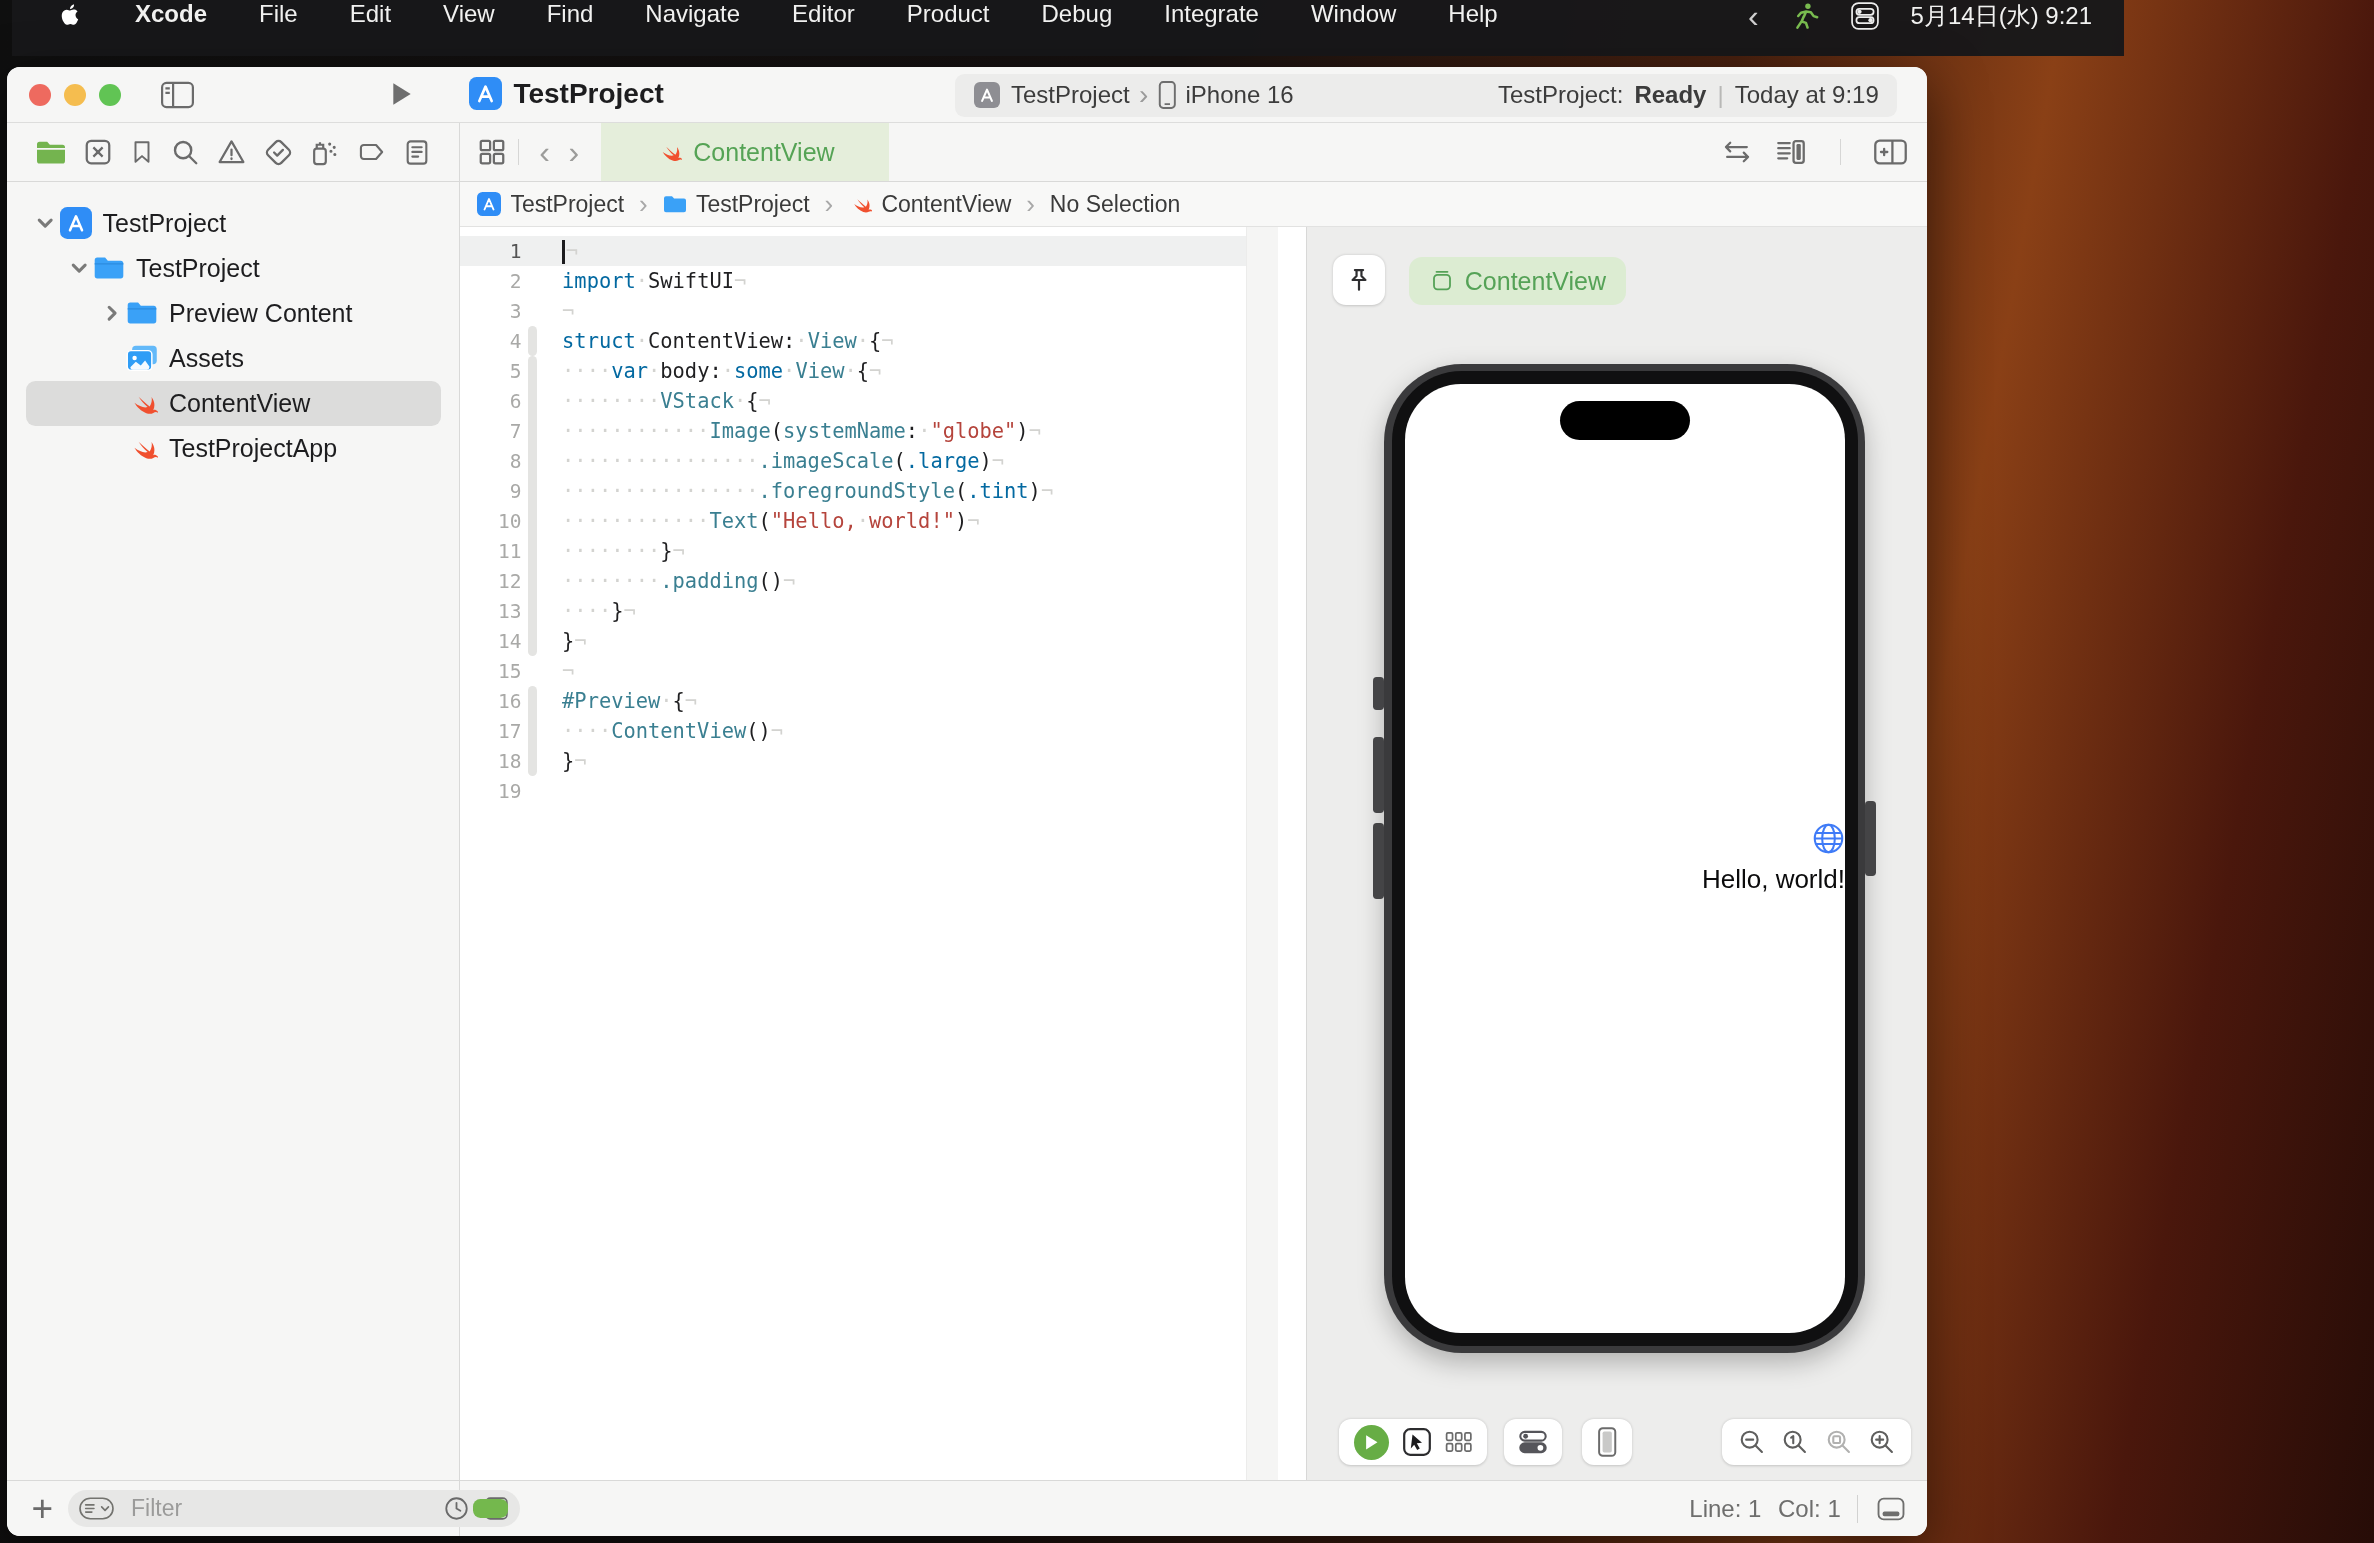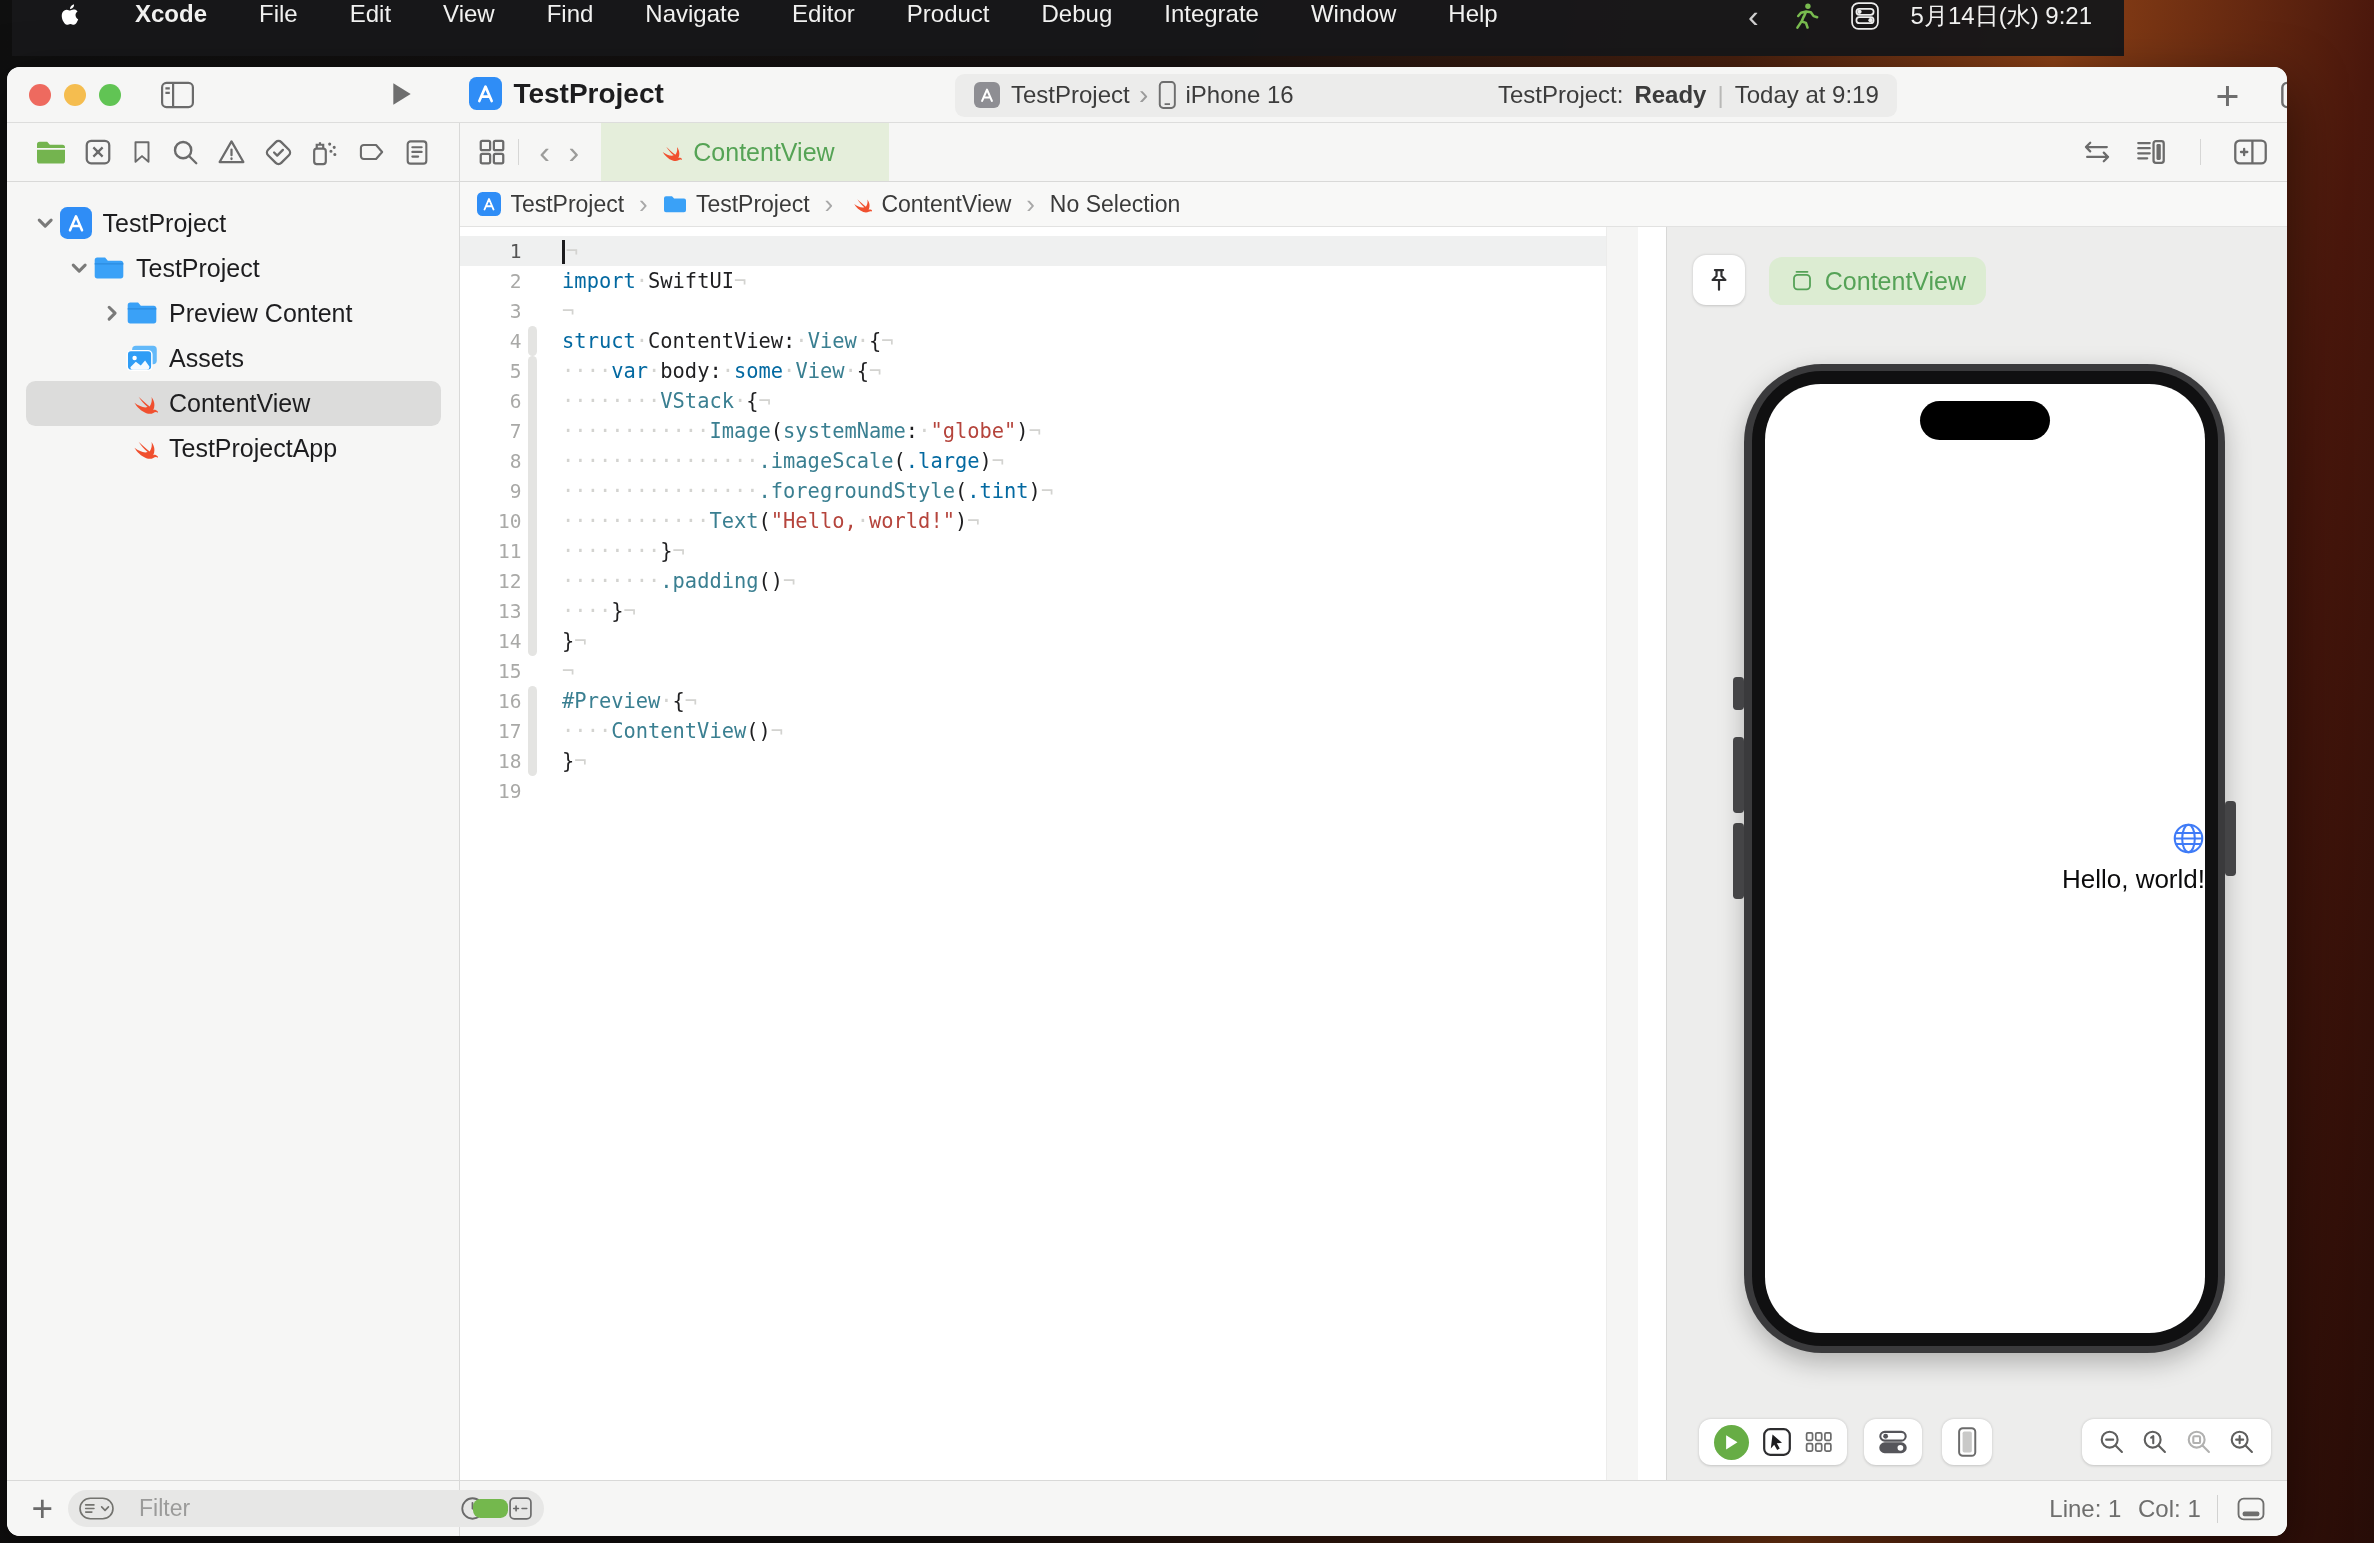--- a/index.html
+++ b/index.html
@@ -11,21 +11,21 @@
   
   .menubar{position:absolute;left:12px;top:0;width:2112px;height:56px;background:rgba(24,24,26,.97);
     display:flex;align-items:flex-start;color:#f1f1f0;font-size:24px}
   .mb-left{display:flex;align-items:center;gap:52px;padding-left:46px}
   .mitem{cursor:default}.mitem.bold{font-weight:700}
   .mb-right{margin-left:auto;display:flex;align-items:center;gap:32px;padding-right:32px}
   .mb-chevron{color:#cfcfcf;font-size:32px;line-height:1}
   .mb-clock{font-size:24px;white-space:nowrap}
 
   
-  .window{position:absolute;left:7.4px;top:67px;width:2280px;height:1469px;background:#f6f6f5;
+  .window{position:absolute;left:7.4px;top:67px;width:1920px;height:1469px;background:#f6f6f5;
     border-radius:13px;overflow:hidden;display:flex;flex-direction:column;
     box-shadow:0 20.4px 56px rgba(0,0,0,.55)}
 
   
   .toolbar{position:relative;height:56px;flex:none;background:#f6f6f5;border-bottom:0.9px solid #dddddc}
   .tl{position:absolute;left:22px;top:16.7px;display:flex;gap:13px}
   .tl span{width:22px;height:22px;border-radius:50%}
   .tb-abs{position:absolute;display:flex;align-items:center}
   .tb-title{font-size:28px;font-weight:650;color:#1d1d1f;margin-left:11px}
   .pill{position:absolute;left:948px;top:6.5px;width:942px;height:43px;background:#ececeb;border-radius:9.3px;
@@ -94,21 +94,21 @@
     align-items:center;justify-content:space-evenly;box-shadow:0 0.9px 2.8px rgba(0,0,0,.18)}
   .playbtn{width:35px;height:35px;border-radius:50%;background:#67ad45;display:flex;align-items:center;
     justify-content:center}
 
   
   .bottombar{height:56px;flex:none;border-top:0.9px solid #d9d9d8;background:#f6f6f5;display:flex;align-items:center}
   .bb-left{width:453px;flex:none;height:100%;border-right:0.9px solid #d9d9d8;display:flex;align-items:center;
     padding:0 24px}
   .bb-plus{font-size:37px;color:#6a6a6a;font-weight:300;line-height:1}
   .filter{flex:1;height:37px;margin-left:15px;margin-right:18.6px;background:#e7e7e6;border-radius:18.6px;
-    display:flex;align-items:center;padding:0 11px;gap:23px}
+    display:flex;align-items:center;padding:0 11px;gap:15px}
   .filter input{border:none;background:transparent;outline:none;flex:1;font-size:23px;color:#3a3a3a;
     font-family:inherit;min-width:0}
   .filter input::placeholder{color:#9b9b9a}
   .health{width:35px;height:19.5px;border-radius:7.4px;background:#74b84d;margin-left:13px}
   .bb-right{margin-left:auto;display:flex;align-items:center;gap:16.7px;padding-right:20.4px;
     font-size:24px;color:#6e6e6d}
   .bb-div{width:0.9px;height:28px;background:#d2d2d1}
 </style>
 </head>
 <body>

